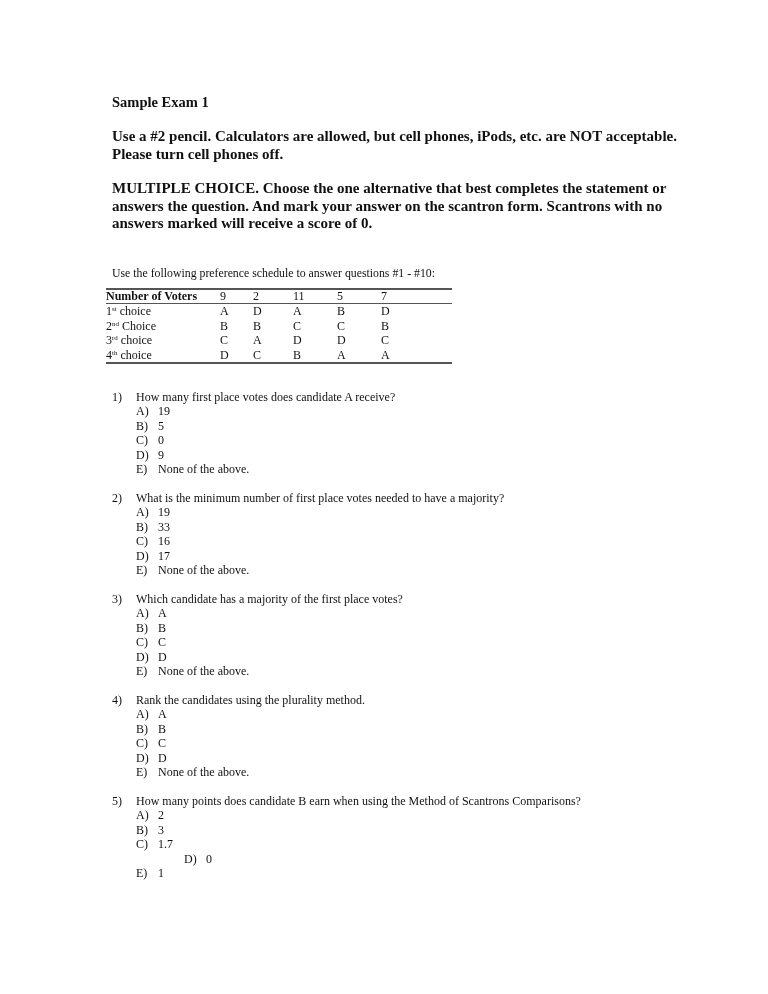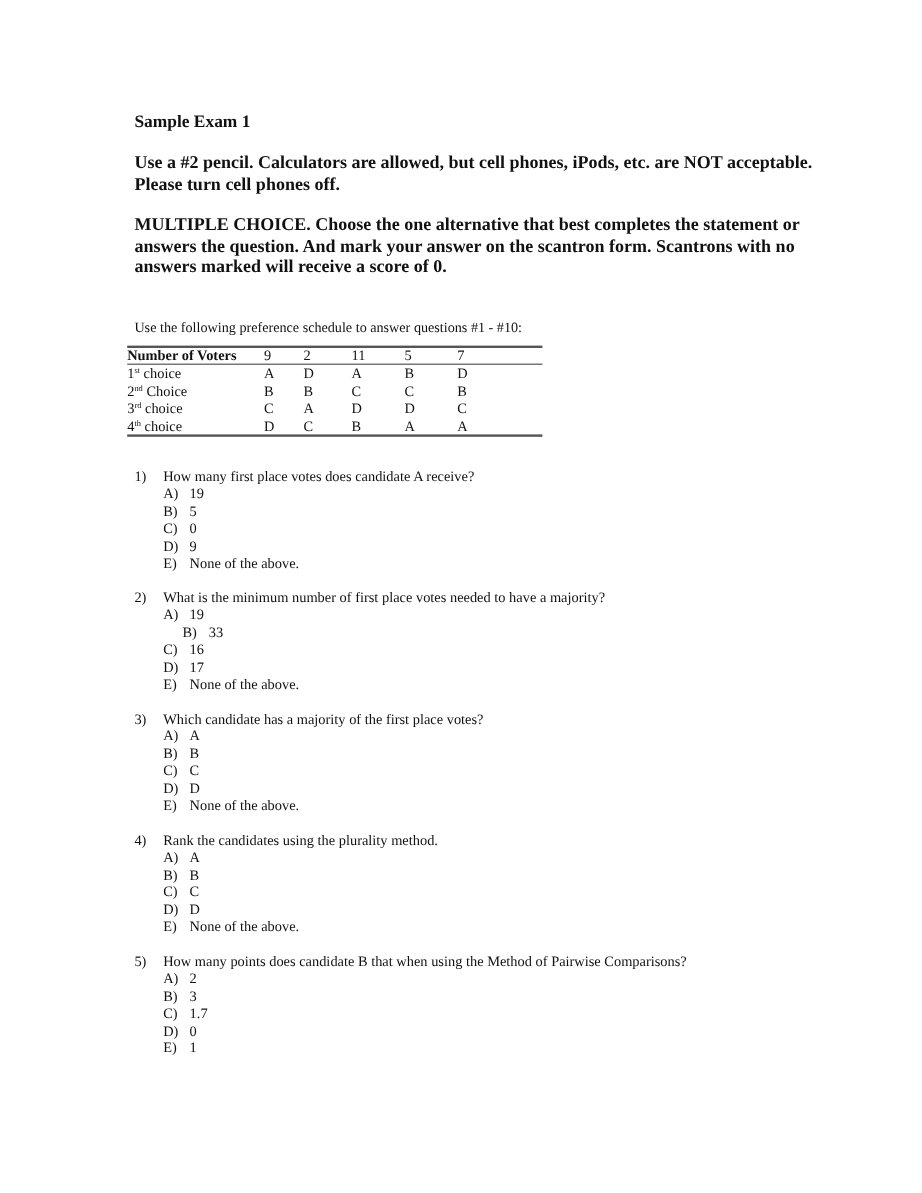--- a/index.html
+++ b/index.html
@@ -101,21 +101,21 @@
     <div class="opt" style="top:28.8px;"><span class="opt-letter">B)</span><span>5</span></div>
     <div class="opt" style="top:43.2px;"><span class="opt-letter">C)</span><span>0</span></div>
     <div class="opt" style="top:57.6px;"><span class="opt-letter">D)</span><span>9</span></div>
     <div class="opt" style="top:72px;"><span class="opt-letter">E)</span><span>None of the above.</span></div>
   </div>
 
   <div class="question" style="top:491px;">
     <span class="q-num">2)</span>
     <span class="q-text">What is the minimum number of first place votes needed to have a majority?</span>
     <div class="opt" style="top:14.4px;"><span class="opt-letter">A)</span><span>19</span></div>
-    <div class="opt" style="top:28.8px;margin-left:16px;"><span class="opt-letter">B)</span><span>33</span></div>
+    <div class="opt" style="top:28.8px;"><span class="opt-letter">B)</span><span>33</span></div>
     <div class="opt" style="top:43.2px;"><span class="opt-letter">C)</span><span>16</span></div>
     <div class="opt" style="top:57.6px;"><span class="opt-letter">D)</span><span>17</span></div>
     <div class="opt" style="top:72px;"><span class="opt-letter">E)</span><span>None of the above.</span></div>
   </div>
 
   <div class="question" style="top:592px;">
     <span class="q-num">3)</span>
     <span class="q-text">Which candidate has a majority of the first place votes?</span>
     <div class="opt" style="top:14.4px;"><span class="opt-letter">A)</span><span>A</span></div>
     <div class="opt" style="top:28.8px;"><span class="opt-letter">B)</span><span>B</span></div>
@@ -129,20 +129,20 @@
     <span class="q-text">Rank the candidates using the plurality method.</span>
     <div class="opt" style="top:14.4px;"><span class="opt-letter">A)</span><span>A</span></div>
     <div class="opt" style="top:28.8px;"><span class="opt-letter">B)</span><span>B</span></div>
     <div class="opt" style="top:43.2px;"><span class="opt-letter">C)</span><span>C</span></div>
     <div class="opt" style="top:57.6px;"><span class="opt-letter">D)</span><span>D</span></div>
     <div class="opt" style="top:72px;"><span class="opt-letter">E)</span><span>None of the above.</span></div>
   </div>
 
   <div class="question" style="top:794px;">
     <span class="q-num">5)</span>
-    <span class="q-text">How many points does candidate B that when using the Method of Pairwise Comparisons?</span>
+    <span class="q-text">How many points does candidate B earn when using the Method of Scantrons Comparisons?</span>
     <div class="opt" style="top:14.4px;"><span class="opt-letter">A)</span><span>2</span></div>
     <div class="opt" style="top:28.8px;"><span class="opt-letter">B)</span><span>3</span></div>
     <div class="opt" style="top:43.2px;"><span class="opt-letter">C)</span><span>1.7</span></div>
-    <div class="opt" style="top:57.6px;"><span class="opt-letter">D)</span><span>0</span></div>
+    <div class="opt" style="top:57.6px;margin-left:48px;"><span class="opt-letter">D)</span><span>0</span></div>
     <div class="opt" style="top:72px;"><span class="opt-letter">E)</span><span>1</span></div>
   </div>
 </div>
 
 </body></html>

